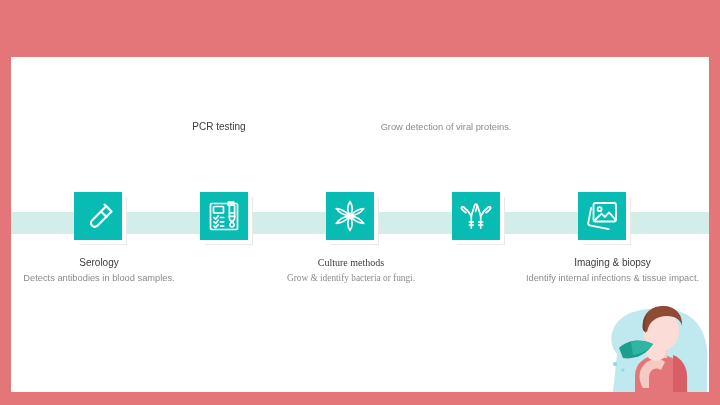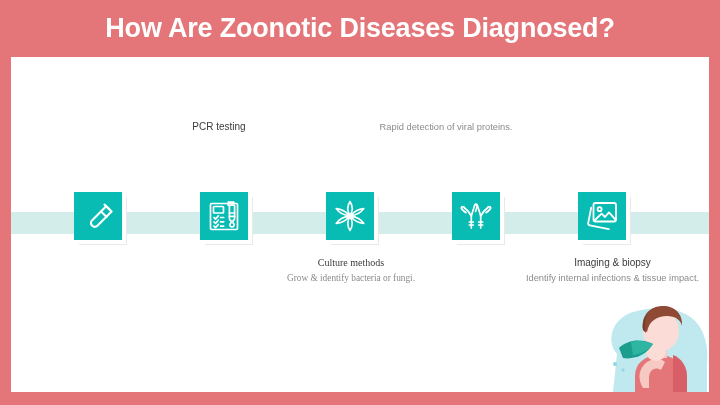--- a/index.html
+++ b/index.html
@@ -69,34 +69,31 @@
   
   .txt.top{bottom:auto;}
   
   .illus{position:absolute;right:0;bottom:0;width:110px;height:100px;}
 </style>
 </head>
 <body>
 
 <div class="slide">
 
-  <div class="title-band">
-    <div class="title">How Are Zoonotic Diseases Diagnosed?</div>
-  </div>
 
   <div class="panel">
 
     <div class="teal-band"></div>
 
     <div class="txt top" style="left:118px;top:62px;width:180px;">
       <div class="hd">PCR testing</div>
     </div>
 
     <div class="txt top" style="left:340px;top:62px;width:190px;">
-      <div class="sub">Rapid detection of viral proteins.</div>
+      <div class="sub">Grow detection of viral proteins.</div>
     </div>
 
     <div class="icons-row">
 
       <div class="tile-wrap" style="left:63px;">
         <div class="tile">
           <svg viewBox="0 0 48 48">
             <g fill="none" stroke="#ffffff" stroke-width="2.1" stroke-linecap="round" stroke-linejoin="round">
               <path d="M30.5 12.5 L35.5 17.5"></path>
               <path d="M32.2 14.2 L18.0 28.4 a3.6 3.6 0 0 0 0 5.1 l0.3 0.3 a3.6 3.6 0 0 0 5.1 0 L37.6 19.6 Z"></path>
@@ -175,20 +172,24 @@
               <circle cx="21.6" cy="17.2" r="2.0"></circle>
               <path d="M17.0 28.0 L23.6 21.6 L27.0 25.0 L31.0 20.4 L37.0 27.2"></path>
               <path d="M13.2 15.6 L10.2 31.0 a2 2 0 0 0 1.6 2.3 l19.0 3.9"></path>
             </g>
           </svg>
         </div>
       </div>
 
     </div>
 
+    <div class="txt" style="left:0px;top:198px;width:176px;">
+      <div class="hd">Serology</div>
+      <div class="sub">Detects antibodies in blood samples.</div>
+    </div>
 
     <div class="txt" style="left:254px;top:198px;width:172px;font-family:Liberation Serif, serif;">
       <div class="hd">Culture methods</div>
       <div class="sub">Grow &amp; identify bacteria or fungi.</div>
     </div>
 
     <div class="txt" style="left:505px;top:198px;width:193px;">
       <div class="hd">Imaging &amp; biopsy</div>
       <div class="sub">Identify internal infections &amp; tissue impact.</div>
     </div>

